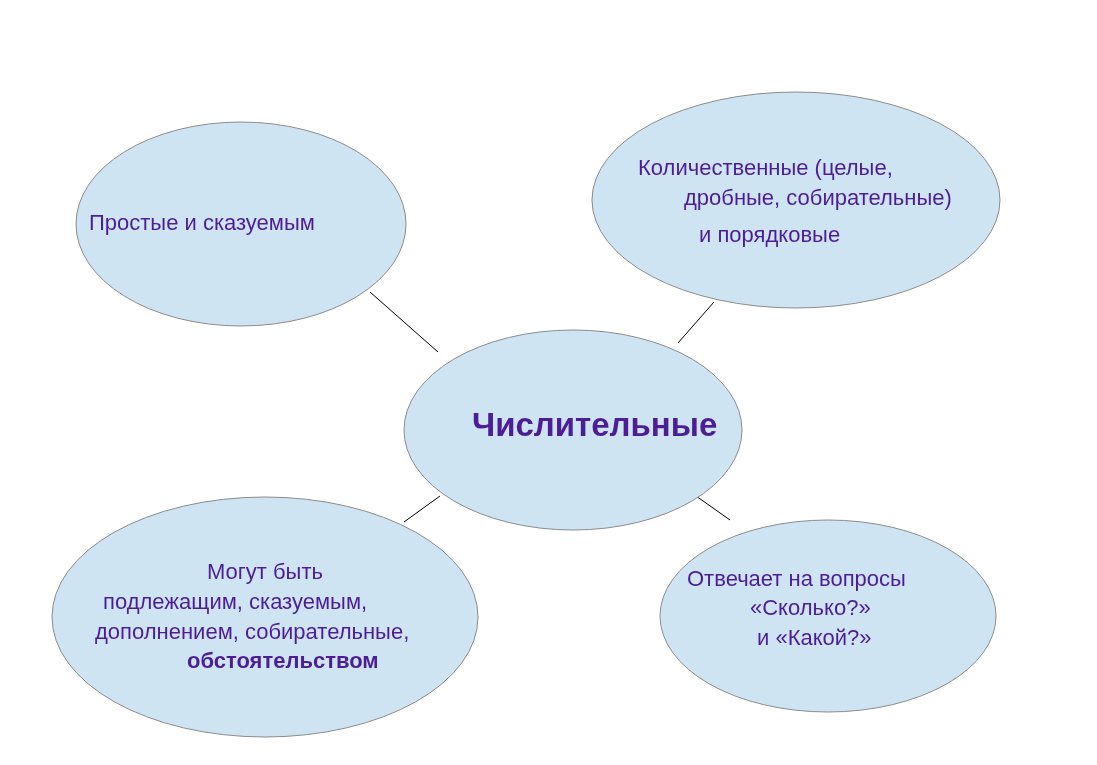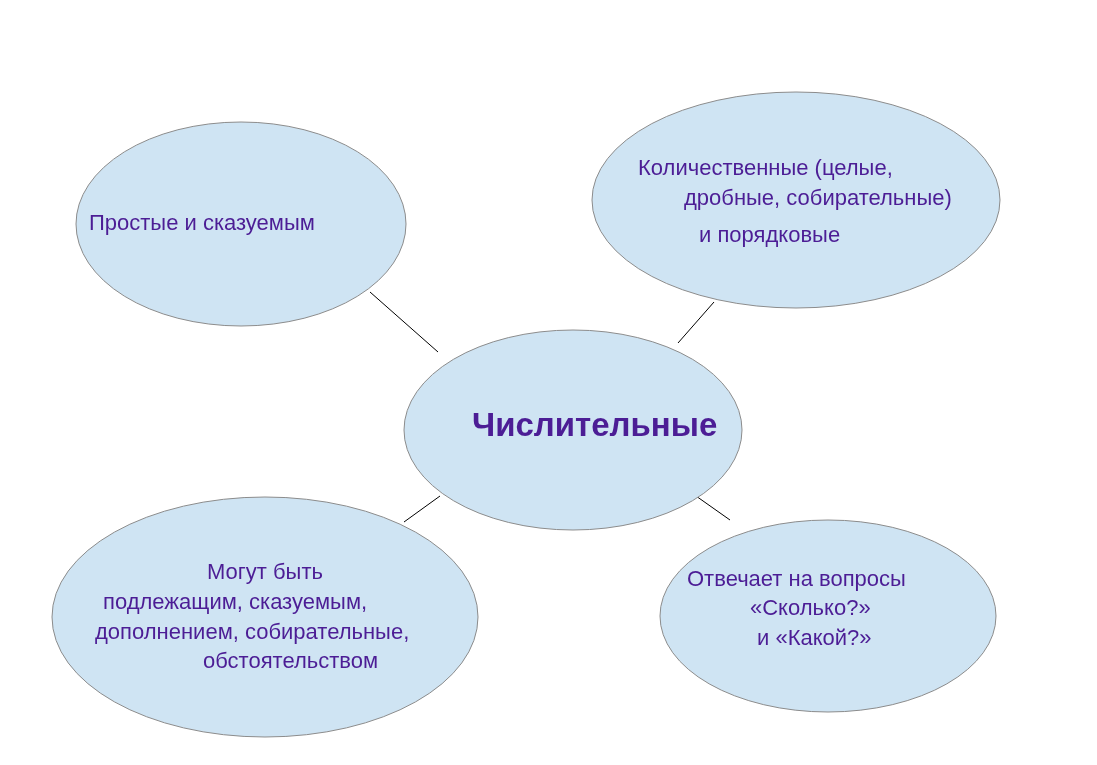--- a/index.html
+++ b/index.html
@@ -31,20 +31,20 @@
 <div>
   <div class="label" style="left:638px; top:153px;">Количественные (целые,</div>
   <div class="label" style="left:652px; top:183px;margin-left:32px;">дробные, собирательные)</div>
   <div class="label" style="left:699px; top:200px;margin-top:20px;">и порядковые</div>
 </div>
 
 <div>
   <div class="label" style="left:207px; top:557px;">Могут быть</div>
   <div class="label" style="left:103px; top:587px;">подлежащим, сказуемым,</div>
   <div class="label" style="left:95px; top:617px;">дополнением, собирательные,</div>
-  <div class="label" style="left:203px; top:646px;">обстоятельством</div>
+  <div class="label" style="left:187px; top:646px;font-weight:bold;">обстоятельством</div>
 </div>
 
 <div>
   <div class="label" style="left:687px; top:564px;">Отвечает на вопросы</div>
   <div class="label" style="left:750px; top:593px;text-align:right;">«Сколько?»</div>
   <div class="label" style="left:757px; top:623px;">и «Какой?»</div>
 </div>
 
 </body></html>

